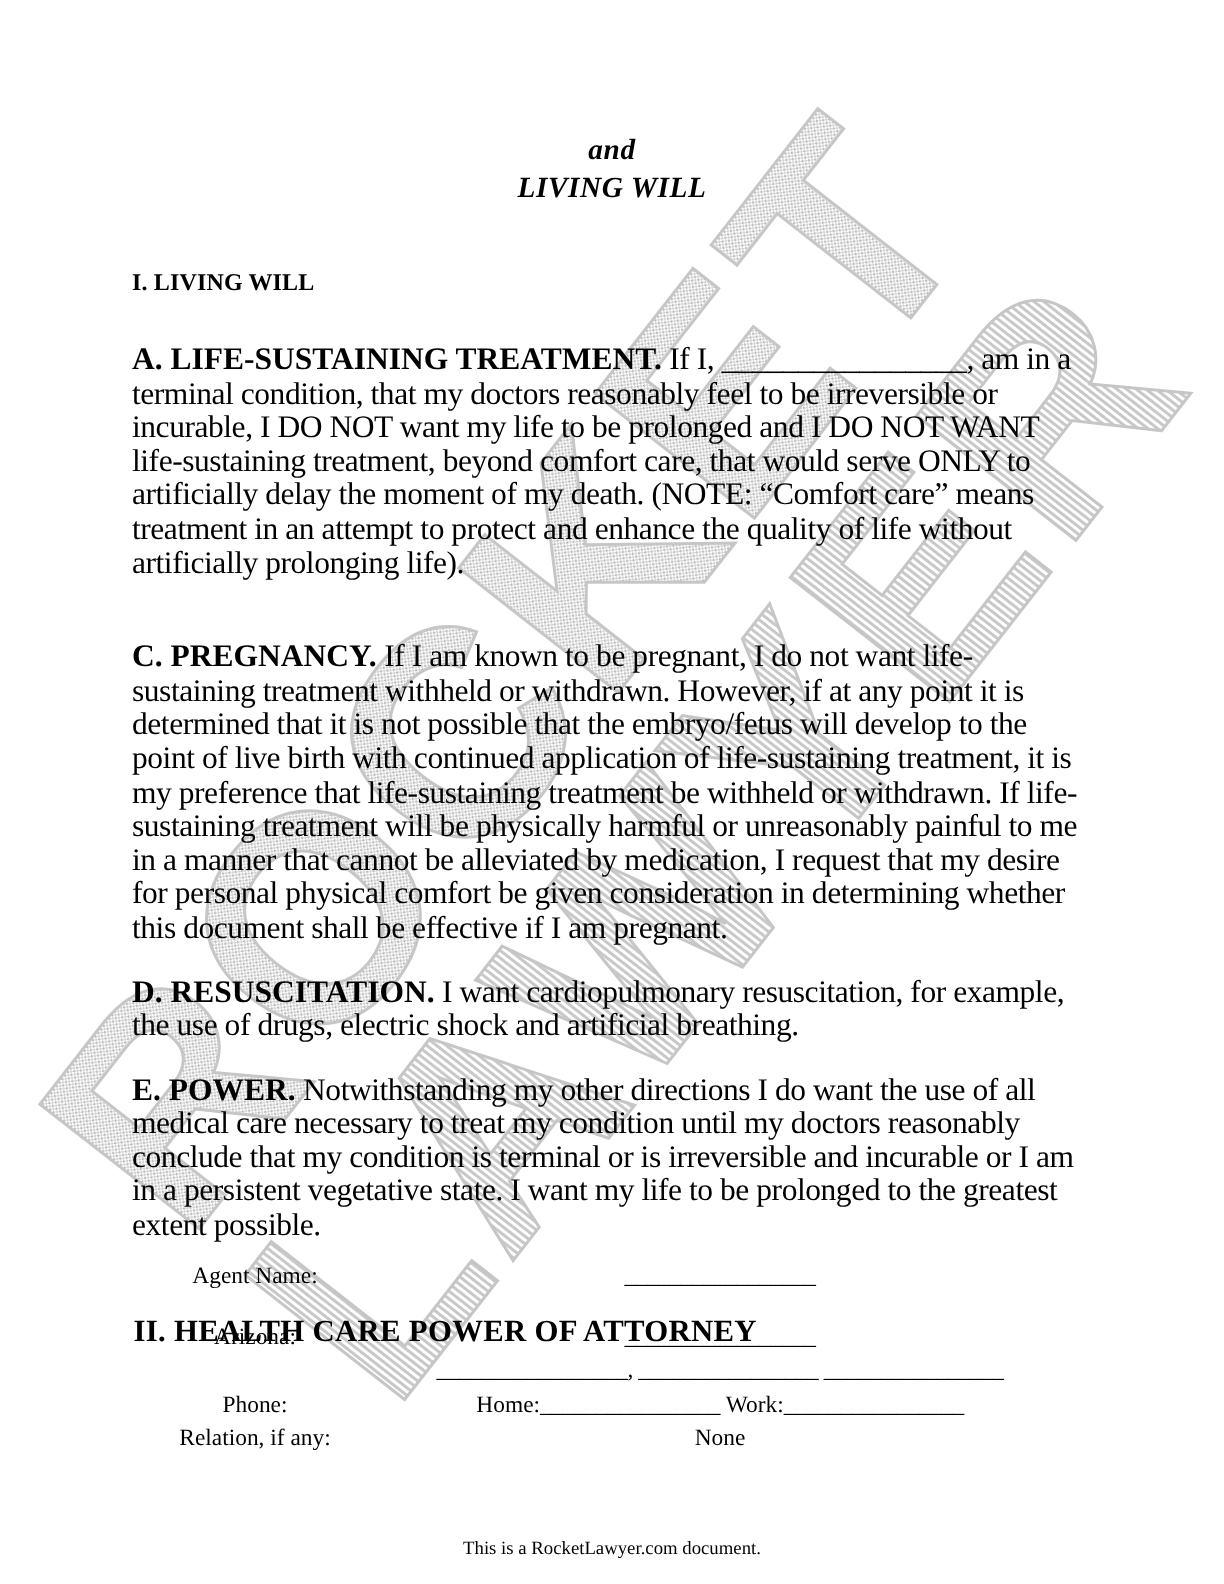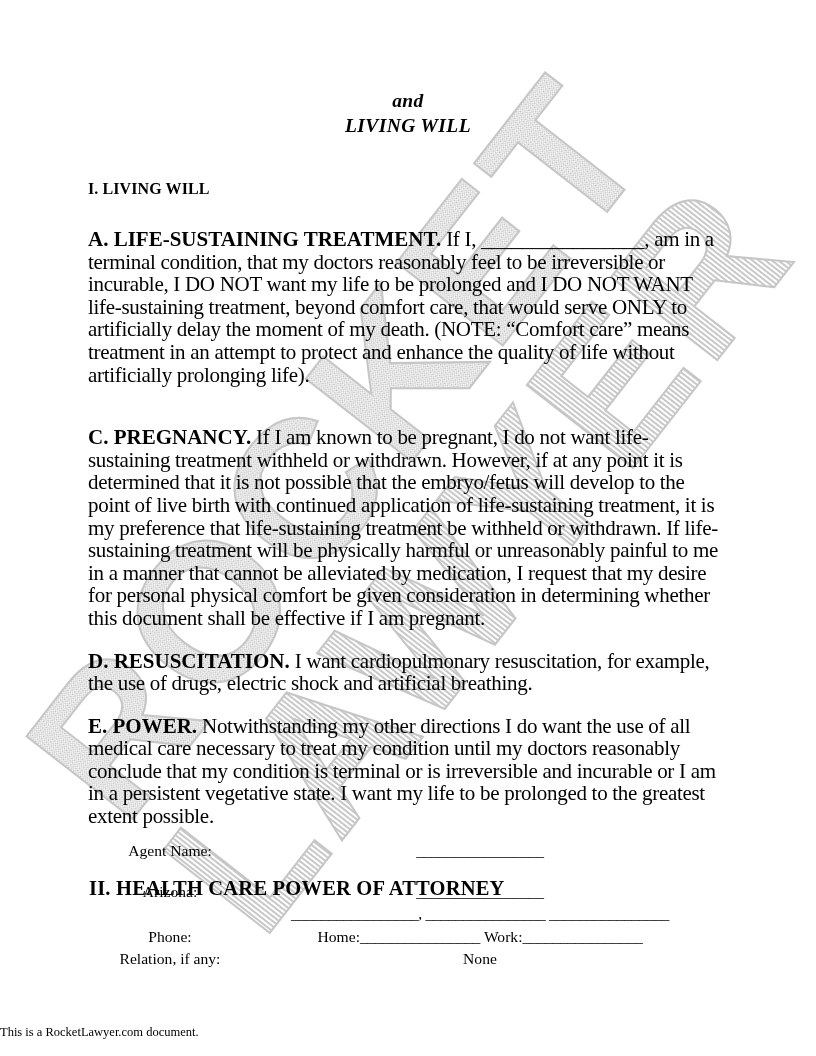--- a/index.html
+++ b/index.html
@@ -116,21 +116,21 @@
     flex: 1 1 auto;
     white-space: nowrap;
   }
   .row-spacer-lg { height: 18px; }
 
   #footer {
     position: absolute;
     left: 0;
     top: 1024px;
     width: 816px;
-    text-align: left;
+    text-align: center;
     font-size: 12.5px;
     line-height: 16px;
   }
 </style>
 </head>
 <body>
 
 <div id="page">
 
   <div id="watermark-layer">

